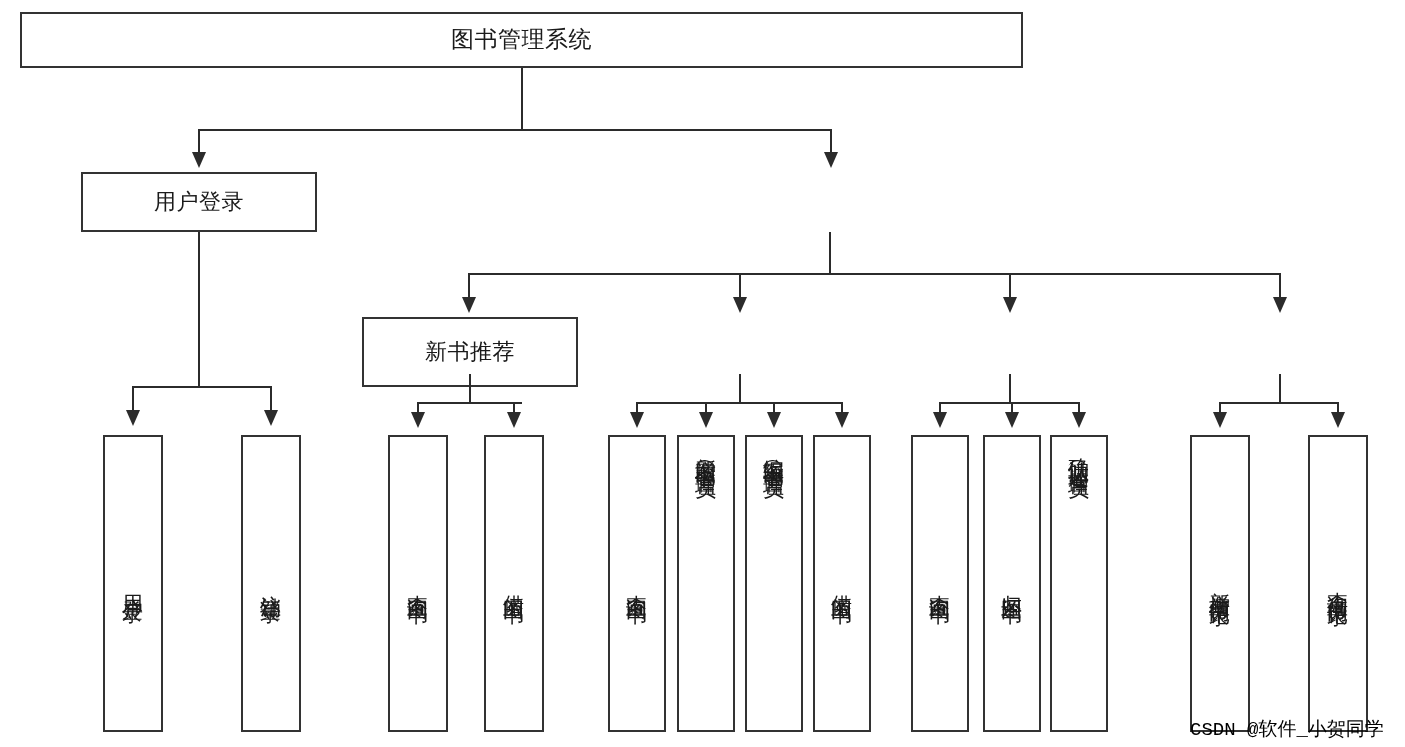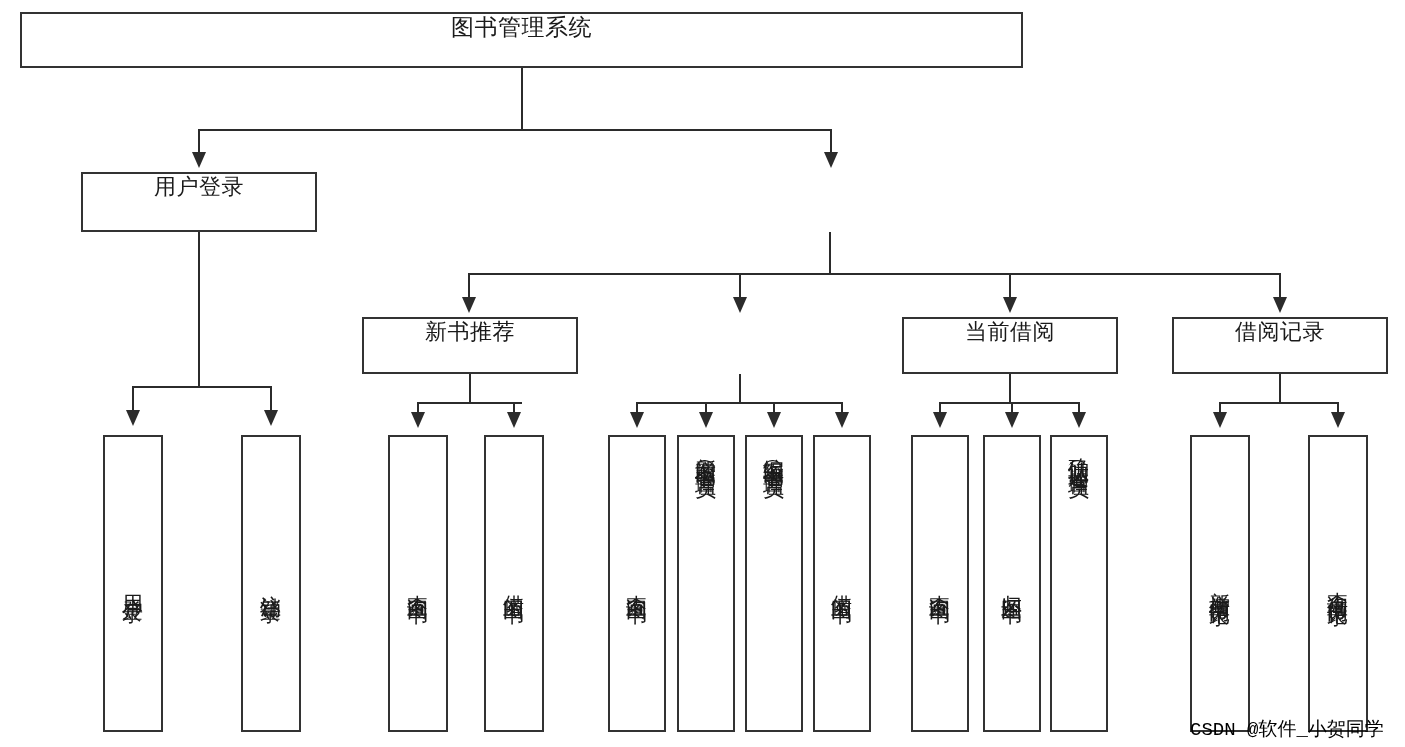--- a/index.html
+++ b/index.html
@@ -18,21 +18,21 @@
     background: #ffffff;
     overflow: hidden;
   }
   
   .node {
     position: absolute;
     box-sizing: border-box;
     background: #ffffff;
     border: 2px solid #333333;
     display: flex;
-    align-items: flex-start;
+    align-items: center;
     justify-content: center;
     color: #1a1a1a;
   }
   .node .label {
     display: block;
     line-height: 1.18;
     letter-spacing: 0.5px;
     white-space: nowrap;
   }
   
@@ -92,32 +92,26 @@
 
   <div class="node horiz root" style="left:20px; top:12px; width:1003px; height:56px;">
     <span class="label">图书管理系统</span>
   </div>
 
   <div class="node horiz" style="left:81px; top:172px; width:236px; height:60px;">
     <span class="label">用户登录</span>
   </div>
 
 
-  <div class="node horiz" style="left:362px; top:317px; width:216px; height:57px;">
+  <div class="node horiz" style="left:362px; top:317px; width:216px; height:70px;">
     <span class="label">新书推荐</span>
   </div>
 
 
-  <div class="node horiz" style="left:902px; top:317px; width:216px; height:57px;">
-    <span class="label">当前借阅</span>
-  </div>
-
-  <div class="node horiz" style="left:1172px; top:317px; width:216px; height:57px;">
-    <span class="label">借阅记录</span>
-  </div>
+
 
   <div class="node vert mid" style="left:103px; top:435px; width:60px; height:297px;">
     <span class="label">用户登录</span>
   </div>
 
   <div class="node vert mid" style="left:241px; top:435px; width:60px; height:297px;">
     <span class="label">注销登录</span>
   </div>
 
   <div class="node vert mid" style="left:388px; top:435px; width:60px; height:297px;">

